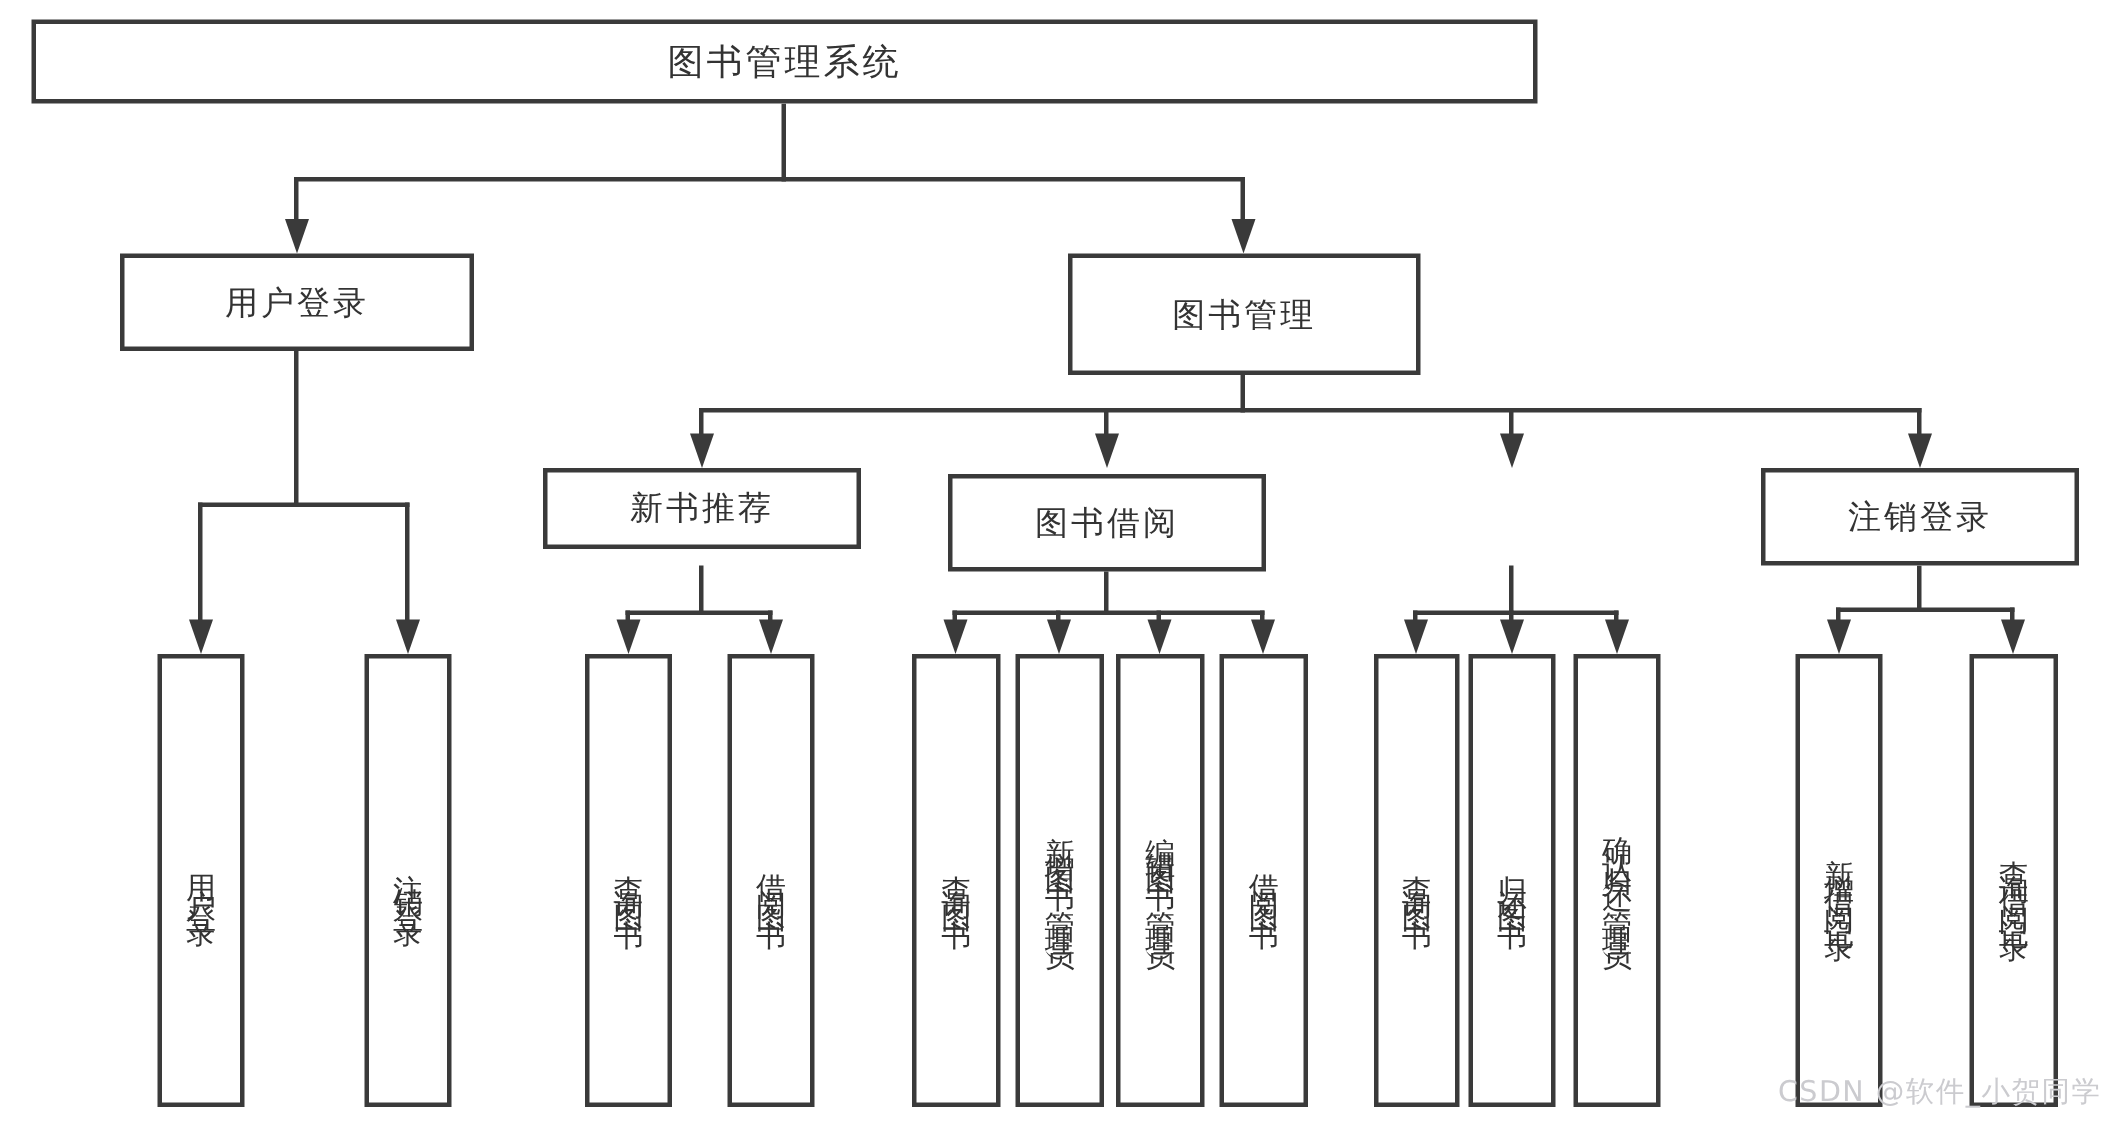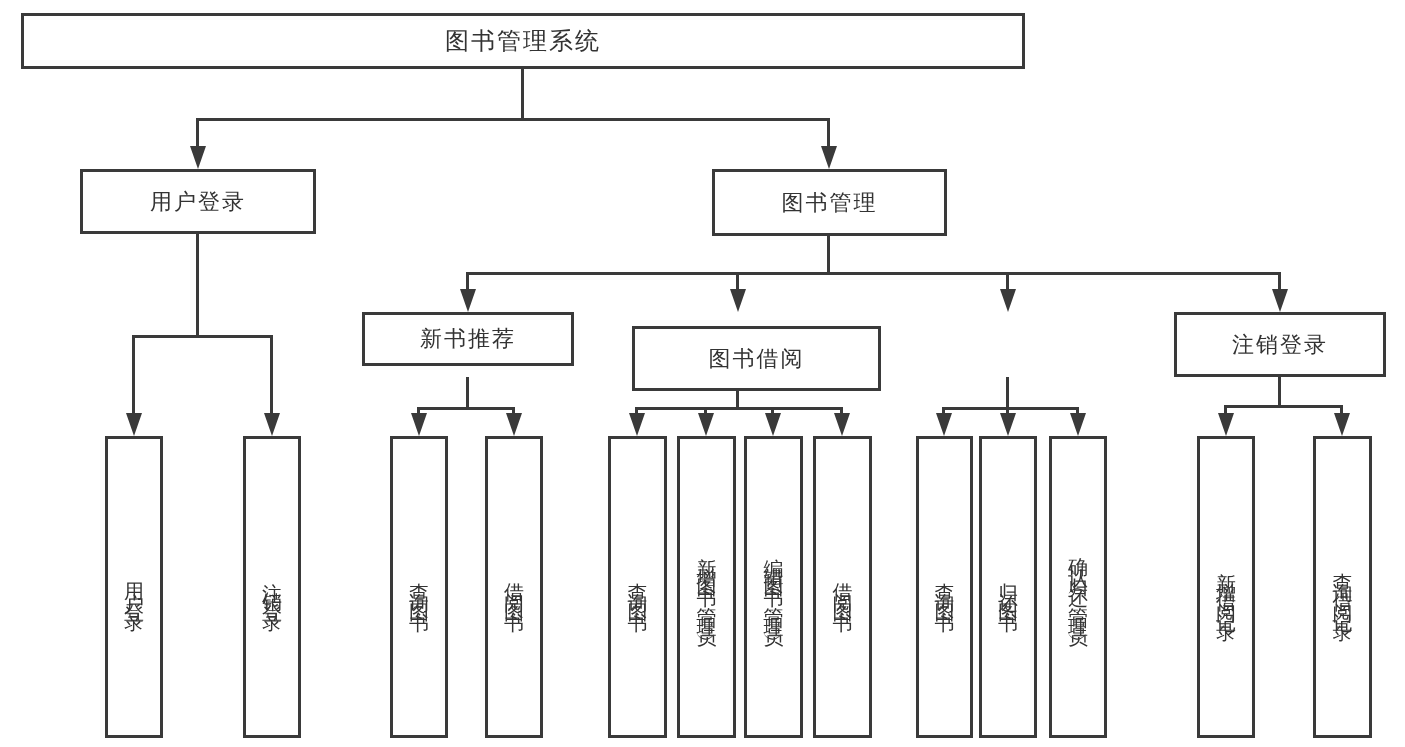--- a/index.html
+++ b/index.html
@@ -88,37 +88,38 @@
       <div class="line" style="left: 1224px; top: 405px; width: 119px; height: 3px;"></div>
       <div class="line" style="left: 1224px; top: 405px; width: 3px; height: 11px;"></div>
       <div class="arrow" style="left: 1218px; top: 413px;"></div>
       <div class="line" style="left: 1340px; top: 405px; width: 3px; height: 11px;"></div>
       <div class="arrow" style="left: 1334px; top: 413px;"></div>
     </div>
 
   <div class="node rootnode" style="left:21px; top:13px; width:1004px; height:56px;">图书管理系统</div>
 
   <div class="node hnode" style="left:80px; top:169px; width:236px; height:65px;">用户登录</div>
-  <div class="node hnode" style="left:712px; top:169px; width:235px; height:67px;">图书管理</div>
+  <div class="node hnode" style="left:712px; top:169px; width:235px; height:81px;">图书管理</div>
 
   <div class="node hnode" style="left:362px; top:312px; width:212px; height:54px;">新书推荐</div>
-  <div class="node hnode" style="left:632px; top:326px; width:249px; height:65px;">图书借阅</div>
+  <div class="node hnode" style="left:632px; top:316px; width:212px; height:65px;">图书借阅</div>
   <div class="node hnode" style="left:1174px; top:312px; width:212px; height:65px;">注销登录</div>
 
   <div class="node vnode" style="left:105px; top:436px; width:58px; height:302px;">用户登录</div>
   <div class="node vnode" style="left:243px; top:436px; width:58px; height:302px;">注销登录</div>
 
   <div class="node vnode" style="left:390px; top:436px; width:58px; height:302px;">查询图书</div>
   <div class="node vnode" style="left:485px; top:436px; width:58px; height:302px;">借阅图书</div>
 
   <div class="node vnode" style="left:608px; top:436px; width:59px; height:302px;">查询图书</div>
   <div class="node vnode" style="left:677px; top:436px; width:59px; height:302px;">新增图书（管理员）</div>
   <div class="node vnode" style="left:744px; top:436px; width:59px; height:302px;">编辑图书（管理员）</div>
   <div class="node vnode" style="left:813px; top:436px; width:59px; height:302px;">借阅图书</div>
 
   <div class="node vnode" style="left:916px; top:436px; width:57px; height:302px;">查询图书</div>
   <div class="node vnode" style="left:979px; top:436px; width:58px; height:302px;">归还图书</div>
   <div class="node vnode" style="left:1049px; top:436px; width:58px; height:302px;">确认归还（管理员）</div>
 
   <div class="node vnode" style="left:1197px; top:436px; width:58px; height:302px;">新增借阅记录</div>
   <div class="node vnode" style="left:1313px; top:436px; width:59px; height:302px;">查询借阅记录</div>
 
+  <div class="watermark">CSDN @软件_小贺同学</div>
 </div>
 
 </body></html>

